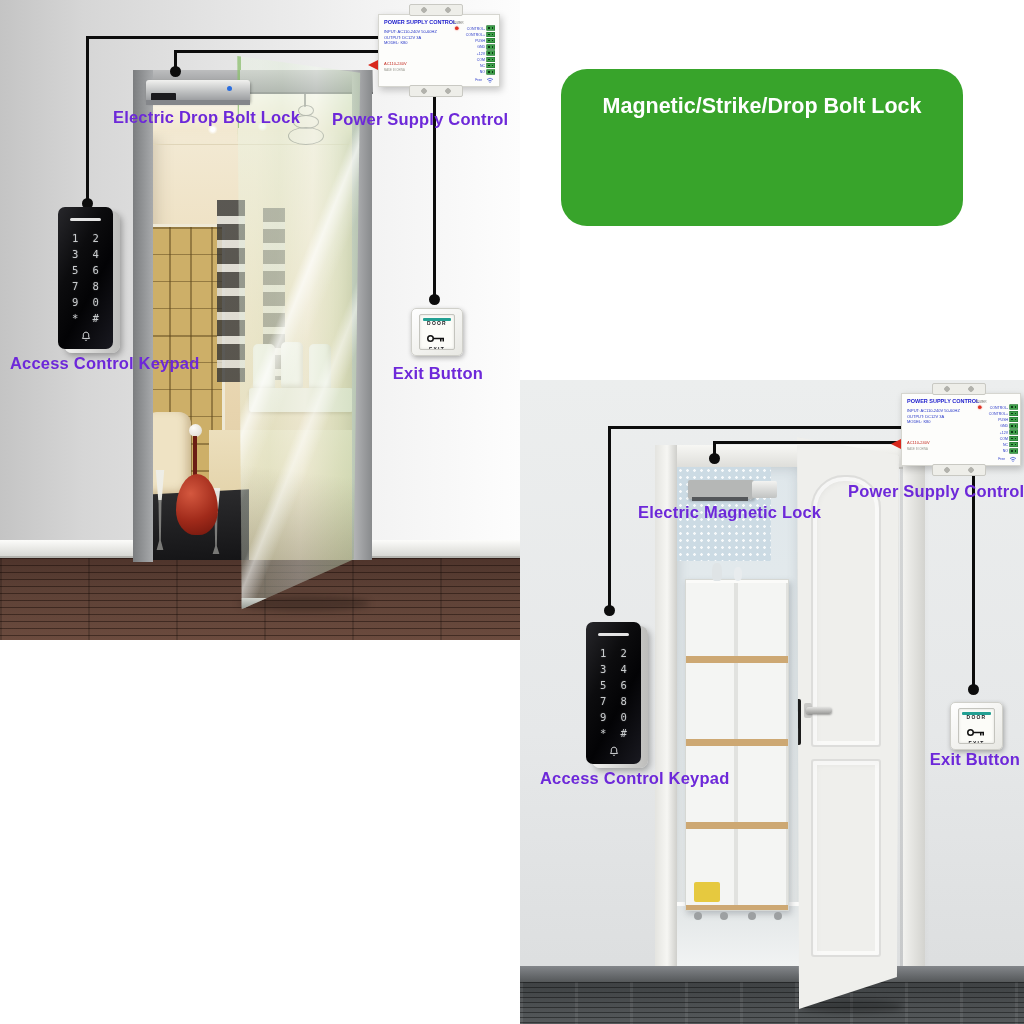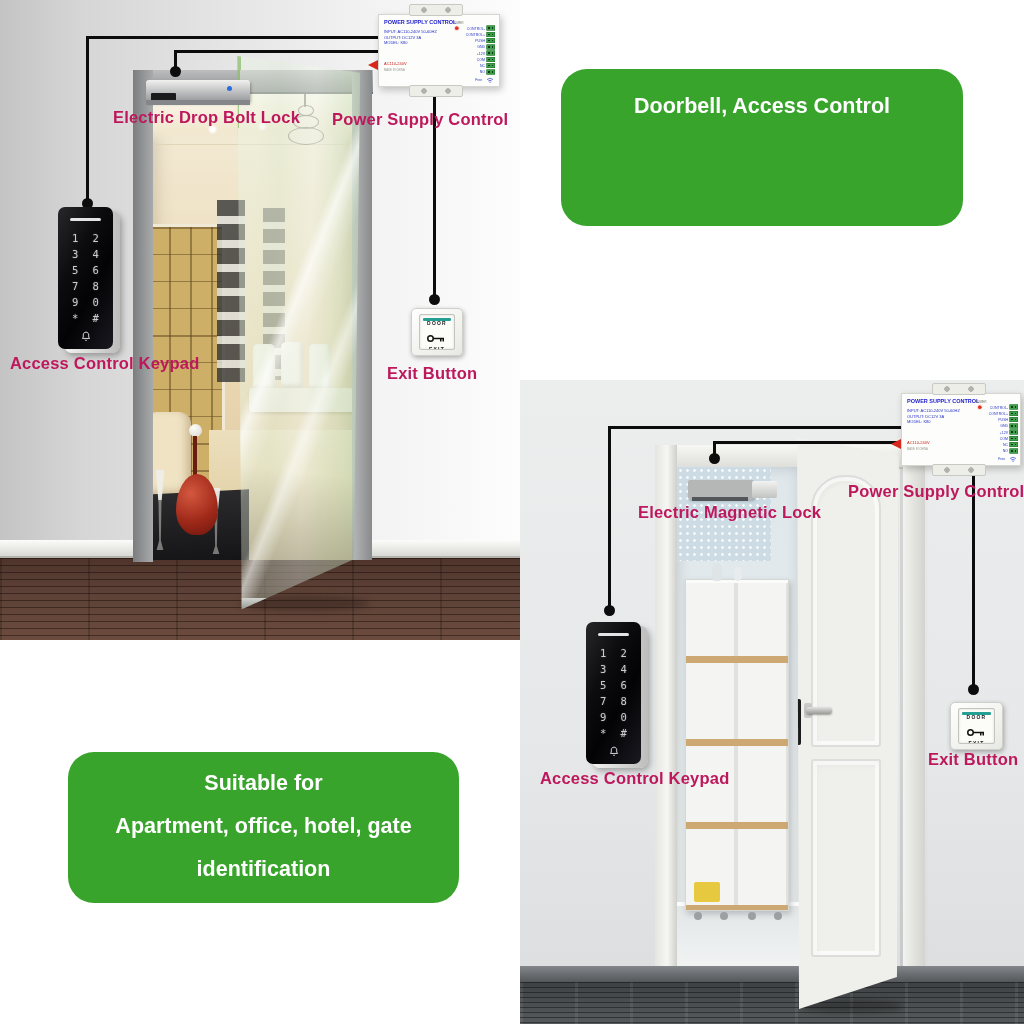--- a/index.html
+++ b/index.html
@@ -150,21 +150,21 @@
   
   .exit{background:linear-gradient(145deg,#ffffff,#e8e8e3);border:1px solid #d0d0ca;border-radius:5px;box-shadow:1px 2px 5px rgba(0,0,0,.3);}
   .exit-face{position:absolute;inset:5px 7px;background:#fcfcf8;border:1px solid #c4c4be;border-radius:2px;box-shadow:inset 0 0 3px rgba(0,0,0,.12);overflow:hidden;}
   .exit-bar{margin:3px 3px 0 3px;height:3px;background:#23a093;border-radius:1px;}
   .exit-word{font-size:8px;font-weight:700;letter-spacing:2px;color:#17171c;text-align:center;white-space:nowrap;transform:scale(.62);transform-origin:center top;}
   .exit-keyrow{text-align:center;margin-top:-1px;}
 
   
   .wire{background:#0c0c0c;}
   .dot{width:11px;height:11px;border-radius:50%;background:#0c0c0c;}
-  .lbl{font-weight:700;font-size:16.5px;color:#be185d;text-align:left;letter-spacing:.2px;white-space:nowrap;}
+  .lbl{font-weight:700;font-size:16.5px;color:#6d28d9;text-align:right;letter-spacing:.2px;white-space:nowrap;}
   .gbox{border-radius:26px;text-align:center;color:#ffffff;font-weight:600;font-size:21.5px;}
   #gbox-top{left:561px;top:69px;width:402px;height:140px;padding-top:17px;background:#38a42b;}
   #gbox-top .gl{line-height:40px;}
   #gbox-bot{left:68px;top:752px;width:391px;height:141px;padding-top:10px;background:#38a42b;}
   #gbox-bot .gl{line-height:43px;}
 </style>
 </head>
 <body>
 
 <div id="canvas">
@@ -474,21 +474,16 @@
   <div class="abs lbl" style="left:332px;top:110px;width:162px;">Power Supply Control</div>
   <div class="abs lbl" style="left:10px;top:354px;width:185px;">Access Control Keypad</div>
   <div class="abs lbl" style="left:387px;top:364px;width:96px;">Exit Button</div>
 
   <div class="abs lbl" style="left:638px;top:503px;width:170px;">Electric Magnetic Lock</div>
   <div class="abs lbl" style="left:848px;top:482px;width:166px;">Power Supply Control</div>
   <div class="abs lbl" style="left:540px;top:769px;width:176px;">Access Control Keypad</div>
   <div class="abs lbl" style="left:928px;top:750px;width:92px;">Exit Button</div>
 
   <div id="gbox-top" class="abs gbox">
-    <div class="gl">Doorbell, Access Control</div>
-  </div>
-  <div id="gbox-bot" class="abs gbox">
-    <div class="gl">Suitable for</div>
-    <div class="gl">Apartment, office, hotel, gate</div>
-    <div class="gl">identification</div>
+    <div class="gl">Magnetic/Strike/Drop Bolt Lock</div>
   </div>
 
 </div>
 
 </body></html>

